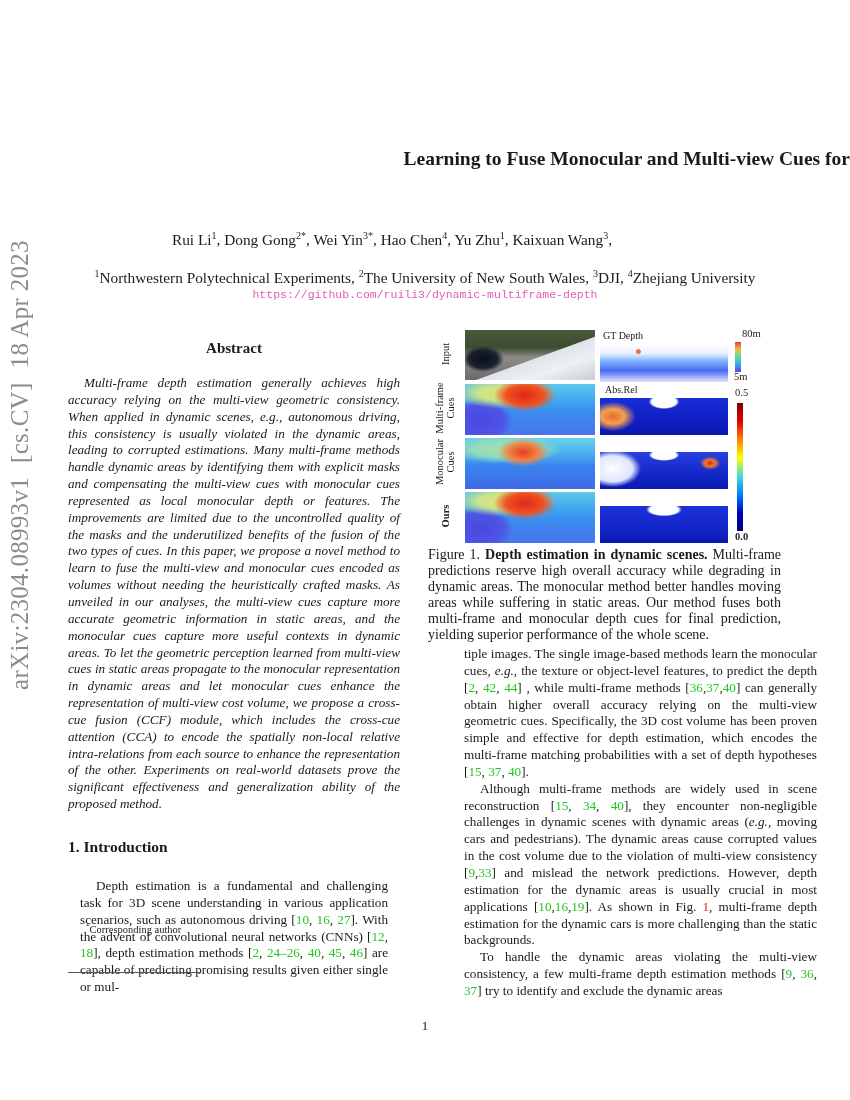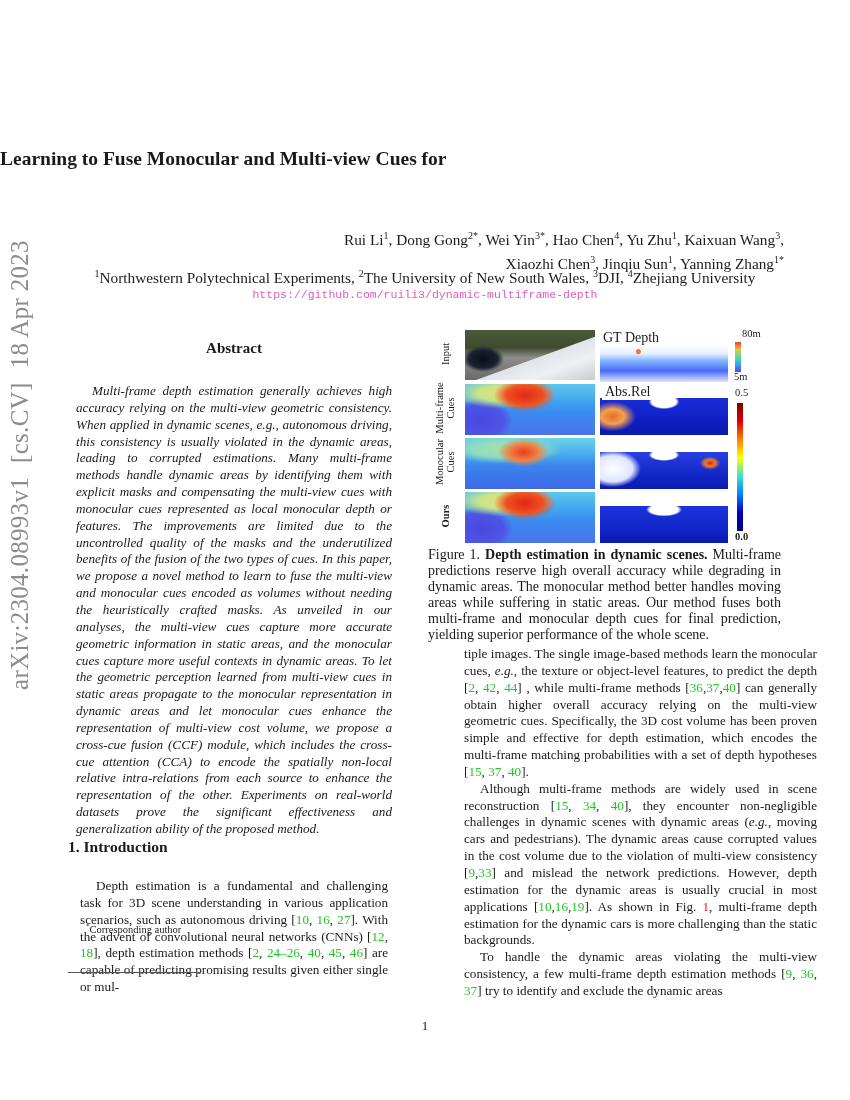--- a/index.html
+++ b/index.html
@@ -1,34 +1,34 @@
 <!DOCTYPE html>
 <html><head>
 <meta charset="utf-8">
 <style>
   html, body { margin: 0; padding: 0; background: #ffffff; }
   body { width: 850px; height: 1100px; position: relative; overflow: hidden;
          font-family: "Liberation Serif", "DejaVu Serif", serif; color: #1a1a1a; }
   .abs { position: absolute; }
-  .title { left: 0; width: 850px; top: 146px; text-align: left; font-weight: bold;
+  .title { left: 0; width: 850px; top: 146px; text-align: right; font-weight: bold;
            font-size: 19.5px; line-height: 25px; }
-  .authors { left: 0; width: 784px; top: 226px; text-align: right; font-size: 15.3px; line-height: 19.5px; }
+  .authors { left: 0; width: 784px; top: 226px; text-align: center; font-size: 15.3px; line-height: 19.5px; }
   .authors sup, .affil sup { font-size: 10px; }
   .affil { left: 0; width: 850px; top: 264px; text-align: center; font-size: 15.3px; line-height: 19px; }
   .url { left: 0; width: 850px; top: 288px; text-align: center; font-family: "Liberation Mono", "DejaVu Sans Mono", monospace;
          font-size: 11.5px; color: #e05cb8; }
   .arxiv { left: 6px; top: 690px; transform-origin: left top; transform: rotate(-90deg);
            font-size: 25px; color: #8c8c8c; white-space: nowrap; letter-spacing: 0.3px; width: 420px; }
   .arxiv span { margin-right: 14px; }
   .col { font-size: 13.2px; line-height: 16.85px; text-align: justify; }
   .left { left: 68px; width: 332px; }
   .right { left: 428px; width: 353px; }
   .abs-head { left: 68px; width: 332px; top: 340px; text-align: center; font-weight: bold; font-size: 15px; }
   .abstract { top: 375px; font-style: italic; }
-  .abstract p { margin: 8px; text-indent: 16px; }
+  .abstract p { margin: 0; text-indent: 16px; }
   .intro-head { left: 68px; top: 838px; font-weight: bold; font-size: 15.5px; }
   .intro { top: 866px; }
   .intro p { margin: 12px; text-indent: 16px; }
   .cite { color: #22c522; }
   .ref-red { color: #e02020; }
   .footrule { left: 68px; top: 972px; width: 133px; height: 1px; background: #555; }
   .footnote { left: 86px; top: 922px; font-size: 10.5px; }
   .footnote sup { font-size: 7px; }
   .pagenum { left: 0; width: 850px; top: 1018px; text-align: center; font-size: 13px; }
 
@@ -59,21 +59,21 @@
       radial-gradient(ellipse 12% 20% at 50% 10%, #ffffff 0%, #ffffff 80%, rgba(255,255,255,0) 100%),
       linear-gradient(180deg, #1a2ed8 0%, #0f1fc4 60%, #0a18b0 100%); }
   .err.mono { background:
       radial-gradient(ellipse 8% 18% at 86% 30%, #d02424 0%, #f07a2a 50%, rgba(255,255,255,0) 100%),
       radial-gradient(ellipse 22% 50% at 10% 45%, #ffffff 0%, #dde6ff 70%, rgba(255,255,255,0) 100%),
       radial-gradient(ellipse 12% 16% at 50% 8%, #ffffff 0%, #ffffff 80%, rgba(255,255,255,0) 100%),
       linear-gradient(180deg, #2840e0 0%, #1327c8 60%, #0b1ab2 100%); }
   .err.ours { background:
       radial-gradient(ellipse 14% 18% at 50% 10%, #ffffff 0%, #ffffff 80%, rgba(255,255,255,0) 100%),
       linear-gradient(180deg, #1d32dc 0%, #1226c8 60%, #0a18b0 100%); }
-  .panel-title { position: absolute; font-size: 14px; background: #fff; padding: 0 3px; }
+  .panel-title { position: absolute; font-size: 10px; background: #fff; padding: 0 3px; }
   .cbar1 { position: absolute; width: 6px; background: linear-gradient(180deg, #e0403a, #f0c040, #50e0a0, #40a0f0, #6040e0); }
   .cbar2 { position: absolute; width: 6px; background: linear-gradient(180deg, #800000, #e00000, #ff8000, #ffff00, #40e0d0, #0080ff, #0000c0, #00007f); }
   .cbar-label { position: absolute; font-size: 10.5px; }
   .caption { top: 547px; font-size: 14px; line-height: 16px; }
   .caption b { font-weight: bold; }
   .body-right { top: 646px; margin-left: 36px; }
   .body-right p { margin: 0; text-indent: 16px; }
   .body-right p.noindent { text-indent: 0; }
 </style>
 </head>
@@ -84,25 +84,20 @@
 </div>
 
 <div class="abs authors">
   <div>
     <span><span>Rui Li</span><sup>1</sup></span>,
     <span><span>Dong Gong</span><sup>2*</sup></span>,
     <span><span>Wei Yin</span><sup>3*</sup></span>,
     <span><span>Hao Chen</span><sup>4</sup></span>,
     <span><span>Yu Zhu</span><sup>1</sup></span>,
     <span><span>Kaixuan Wang</span><sup>3</sup></span>,
-  </div>
-  <div>
-    <span><span>Xiaozhi Chen</span><sup>3</sup></span>,
-    <span><span>Jinqiu Sun</span><sup>1</sup></span>,
-    <span><span>Yanning Zhang</span><sup>1*</sup></span>
   </div>
 </div>
 
 <div class="abs affil">
   <sup>1</sup><span>Northwestern Polytechnical Experiments</span>,
   <sup>2</sup><span>The University of New South Wales</span>,
   <sup>3</sup><span>DJI</span>,
   <sup>4</sup><span>Zhejiang University</span>
 </div>
 

